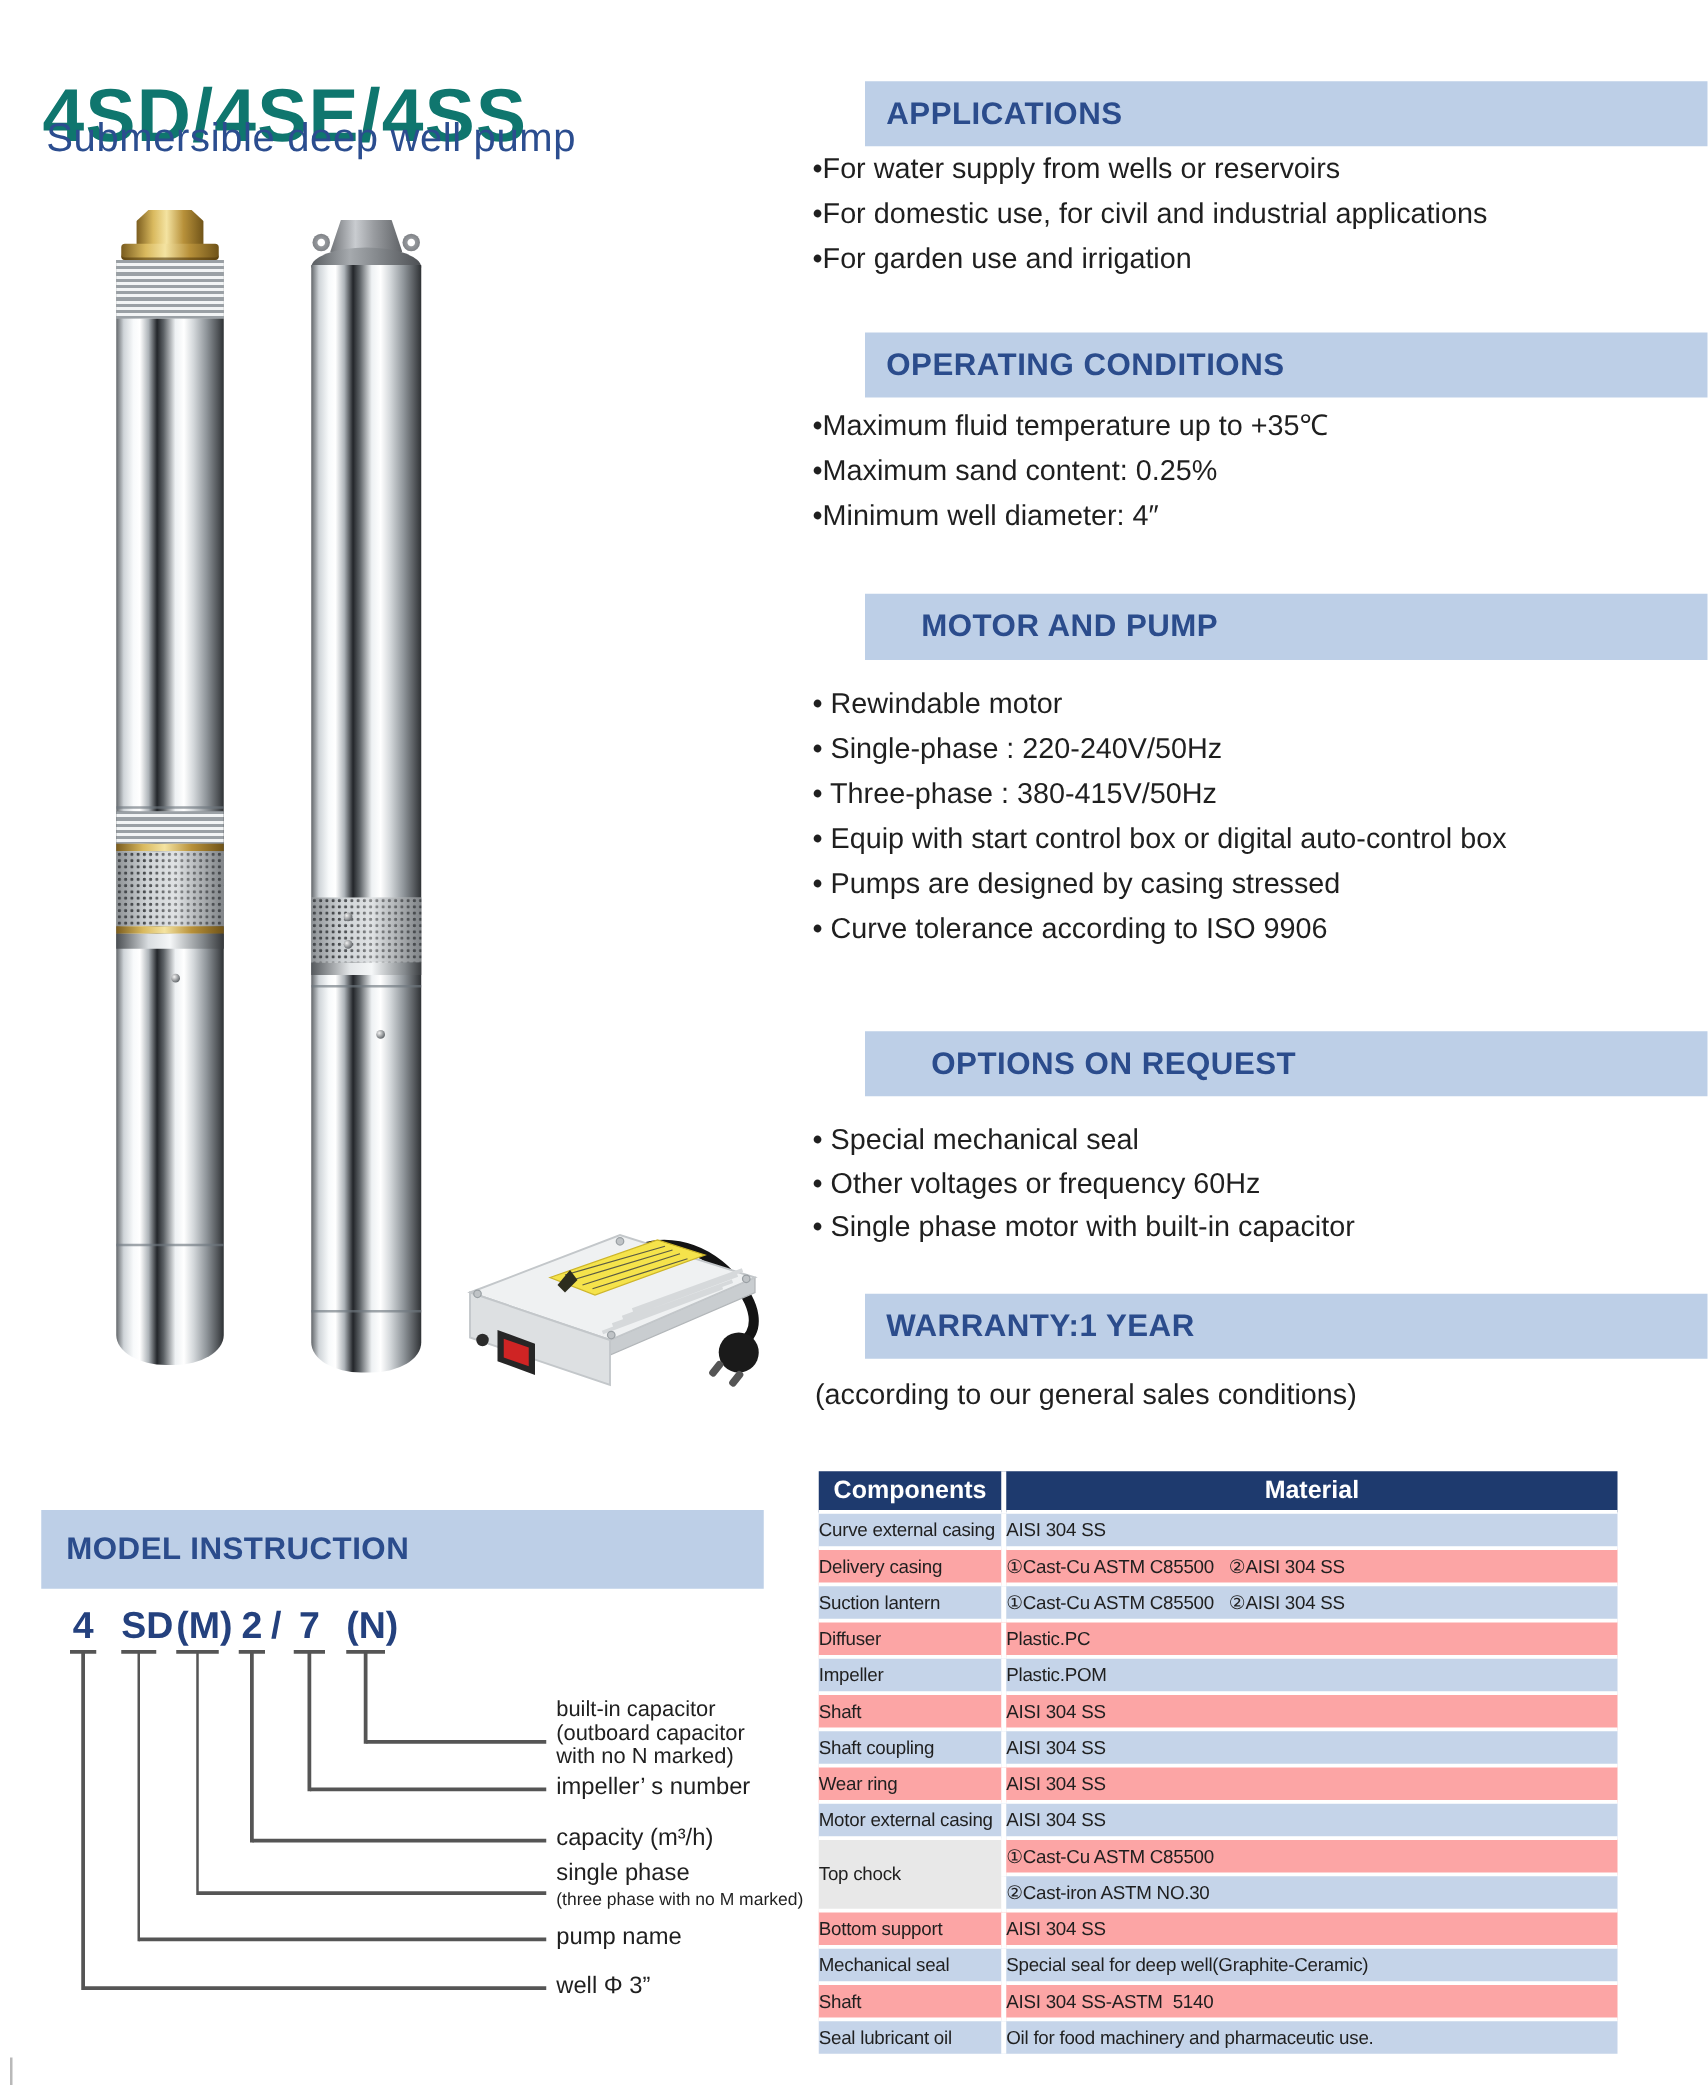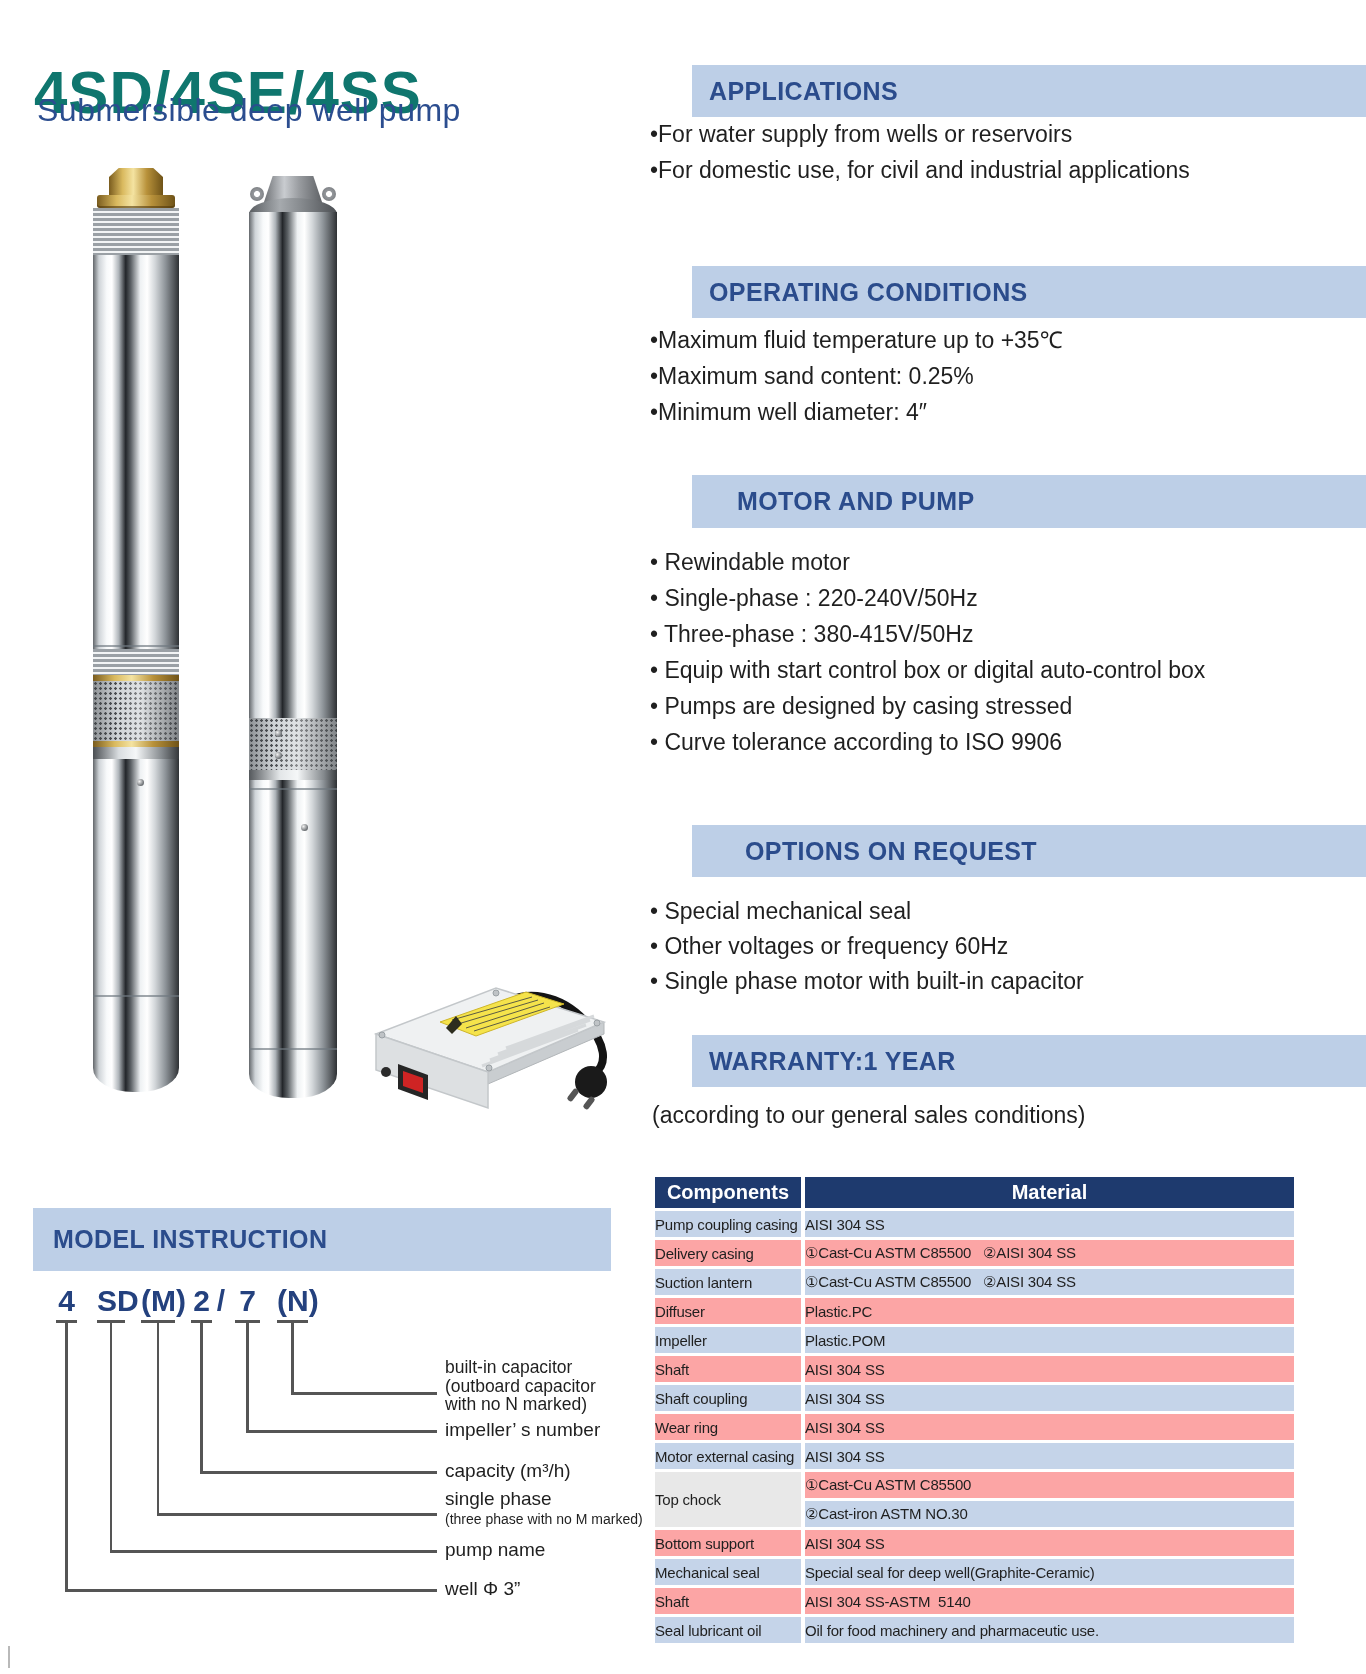--- a/index.html
+++ b/index.html
@@ -154,20 +154,21 @@
   <rect x="222" y="116" width="6" height="14" rx="2.5" fill="#555" transform="rotate(38 225 123)"></rect>
   <rect x="238" y="124" width="6" height="14" rx="2.5" fill="#555" transform="rotate(38 241 131)"></rect>
 </svg>
 
 <div class="band" style="top:65px;">
   <h2>APPLICATIONS</h2>
 </div>
 <div class="bullets" style="top:116px;">
     <div>•For water supply from wells or reservoirs</div>
     <div>•For domestic use, for civil and industrial applications</div>
+    <div>•For garden use and irrigation</div>
   </div>
 
 <div class="band" style="top:266px;">
   <h2>OPERATING CONDITIONS</h2>
 </div>
 <div class="bullets" style="top:322px;">
     <div>•Maximum fluid temperature up to +35℃</div>
     <div>•Maximum sand content: 0.25%</div>
     <div>•Minimum well diameter: 4″</div>
   </div>
@@ -204,21 +205,21 @@
       <col>
     </colgroup>
   <thead>
     <tr>
       <th>Components</th>
       <th class="mat" style="border-left:4px solid #fff;">Material</th>
     </tr>
   </thead>
   <tbody id="materials-tbody">
       <tr>
-        <td class="comp rb">Pump coupling casing</td>
+        <td class="comp rb">Curve external casing</td>
         <td class="mat rb">AISI 304 SS</td>
       </tr>
       <tr>
         <td class="comp rw">Delivery casing</td>
         <td class="mat rw">①Cast-Cu ASTM C85500   ②AISI 304 SS</td>
       </tr>
       <tr>
         <td class="comp rb">Suction lantern</td>
         <td class="mat rb">①Cast-Cu ASTM C85500   ②AISI 304 SS</td>
       </tr>

